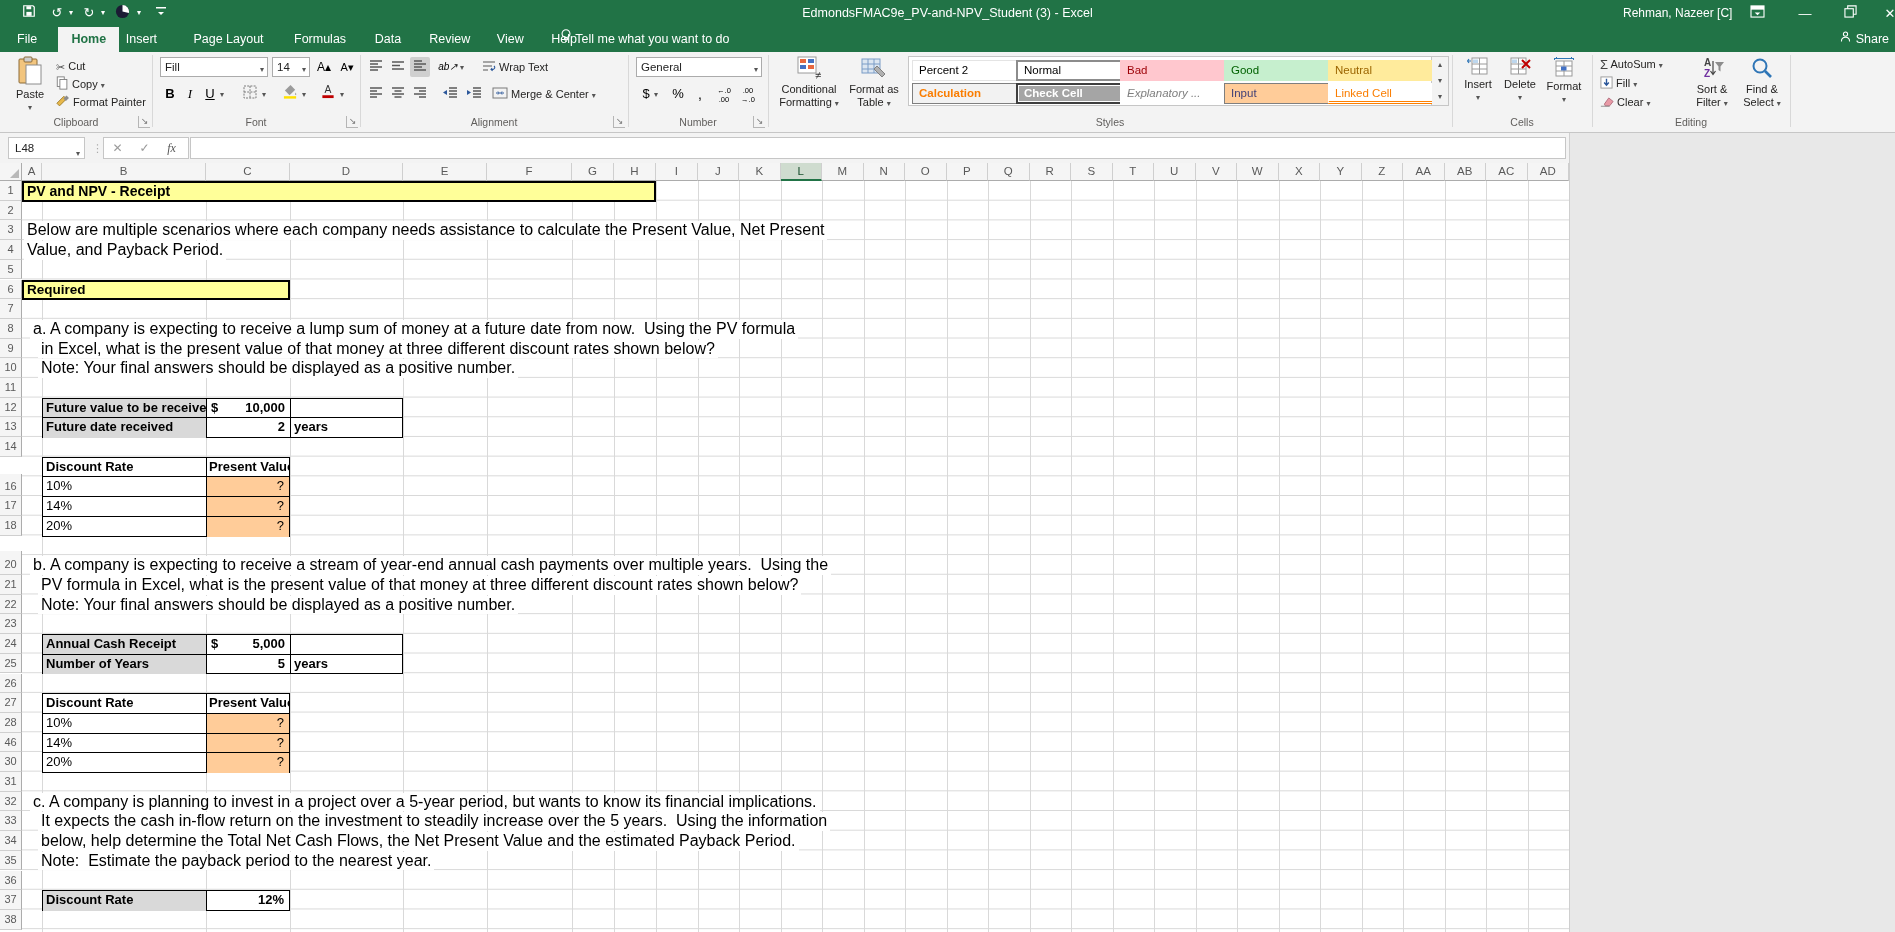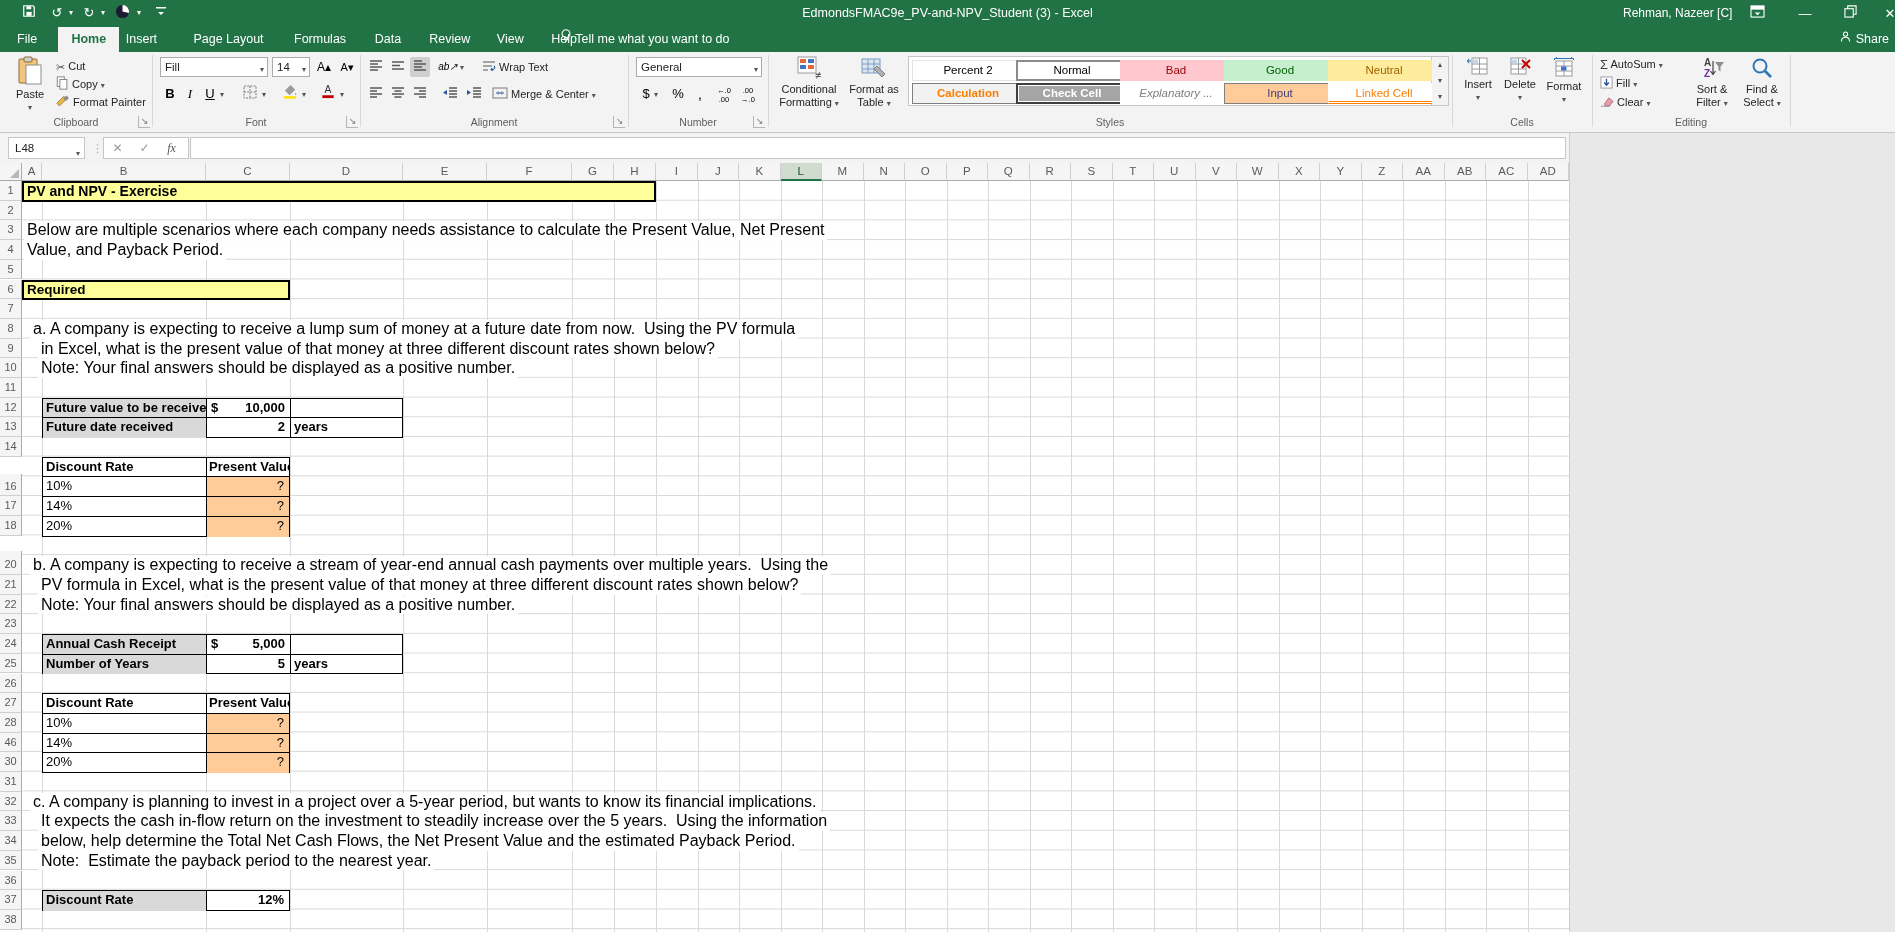--- a/index.html
+++ b/index.html
@@ -39,21 +39,21 @@
     color:#222; padding:1px 4px; line-height:16px; }
   .combo .dd { position:absolute; right:3px; top:4px; }
   .iconbtn { position:absolute; width:20px; height:20px; text-align:center; line-height:20px; }
   .pressed { background:#cfcfcf; border-radius:2px; }
   .twoline { position:absolute; text-align:center; font-size:11px; color:#252423; line-height:13px; }
 
   
   #gallery { position:absolute; left:908px; top:4px; width:524px; height:50px; background:#fff;
     border:1px solid #c6c6c6; }
   .gal-item { position:absolute; width:112px; height:21px; font-size:11.5px; line-height:19px;
-    padding:0 6px; overflow:hidden; white-space:nowrap; background:#fff; border:1px solid #fff;text-align:center; }
+    padding:0 6px; overflow:hidden; white-space:nowrap; background:#fff; border:1px solid #fff; }
   .gs-percent2 { border:1px solid #e4e4e4; }
   .gs-normal  { border:2px solid #8c8c8c; box-shadow:inset 0 0 0 1px #fff; line-height:17px; }
   .gs-bad     { background:#FFC7CE; color:#9C0006; border-color:#FFC7CE; }
   .gs-good    { background:#C6EFCE; color:#006100; border-color:#C6EFCE; }
   .gs-neutral { background:#FFEB9C; color:#9C6500; border-color:#FFEB9C; }
   .gs-calculation { background:#F2F2F2; color:#FA7D00; border:1px solid #7F7F7F; font-weight:bold; }
   .gs-checkcell   { background:#A5A5A5; color:#fff; border:2px solid #3F3F3F; font-weight:bold;
     box-shadow:inset 0 0 0 1px #fff; line-height:17px; }
   .gs-explanatory { color:#7F7F7F; font-style:italic; border:1px solid #fff; }
   .gs-input  { background:#FFCC99; color:#3F3F76; border:1px solid #7F7F7F; }
@@ -471,21 +471,21 @@
       <div class="rowh" style="position: absolute; top: 668.1px; height: 19.7px; line-height: 18.7px;">34</div>
       <div class="rowh" style="position: absolute; top: 687.8px; height: 19.7px; line-height: 18.7px;">35</div>
       <div class="rowh" style="position: absolute; top: 707.5px; height: 19.7px; line-height: 18.7px;">36</div>
       <div class="rowh" style="position: absolute; top: 727.2px; height: 19.7px; line-height: 18.7px;">37</div>
       <div class="rowh" style="position: absolute; top: 746.9px; height: 19.7px; line-height: 18.7px;">38</div>
     </div>
   <div id="corner" class="ab">
       <div class="tri"></div>
     </div>
   <div id="sheetcontent">
-      <div class="tcell bold" style="left: 22px; top: 18px; width: 634px; height: 20.7px; background: rgb(255, 255, 153); border: 2px solid rgb(0, 0, 0); font-size: 14px; line-height: 17px; padding-left: 3px;">PV and NPV - Exercise</div>
+      <div class="tcell bold" style="left: 22px; top: 18px; width: 634px; height: 20.7px; background: rgb(255, 255, 153); border: 2px solid rgb(0, 0, 0); font-size: 14px; line-height: 17px; padding-left: 3px;">PV and NPV - Receipt</div>
       <div class="tcell bold" style="left: 22px; top: 116.5px; width: 268px; height: 20.7px; background: rgb(255, 255, 153); border: 2px solid rgb(0, 0, 0); font-size: 13.5px; line-height: 16px; padding-left: 3px;">Required</div>
       <div class="cellp" style="left: 24px; top: 58.4px; height: 18.7px; line-height: 17.7px;">Below are multiple scenarios where each company needs assistance to calculate the Present Value, Net Present</div>
       <div class="cellp" style="left: 24px; top: 78.1px; height: 18.7px; line-height: 17.7px;">Value, and Payback Period.</div>
       <div class="cellp" style="left: 30px; top: 156.9px; height: 18.7px; line-height: 17.7px;">a. A company is expecting to receive a lump sum of money at a future date from now.  Using the PV formula</div>
       <div class="cellp" style="left: 38px; top: 176.6px; height: 18.7px; line-height: 17.7px;">in Excel, what is the present value of that money at three different discount rates shown below?</div>
       <div class="cellp" style="left: 38px; top: 196.3px; height: 18.7px; line-height: 17.7px;">Note: Your final answers should be displayed as a positive number.</div>
       <div class="cellp" style="left: 30px; top: 393.3px; height: 18.7px; line-height: 17.7px;">b. A company is expecting to receive a stream of year-end annual cash payments over multiple years.  Using the</div>
       <div class="cellp" style="left: 38px; top: 413px; height: 18.7px; line-height: 17.7px;">PV formula in Excel, what is the present value of that money at three different discount rates shown below?</div>
       <div class="cellp" style="left: 38px; top: 432.7px; height: 18.7px; line-height: 17.7px;">Note: Your final answers should be displayed as a positive number.</div>
       <div class="cellp" style="left: 30px; top: 629.7px; height: 18.7px; line-height: 17.7px;">c. A company is planning to invest in a project over a 5-year period, but wants to know its financial implications.</div>

